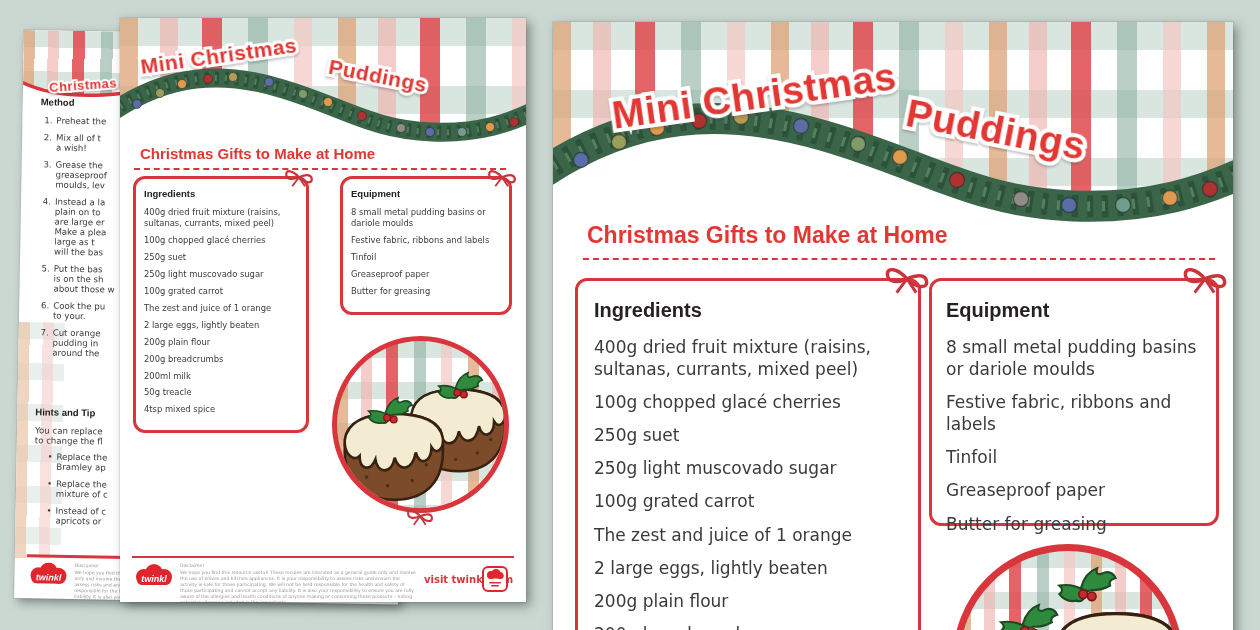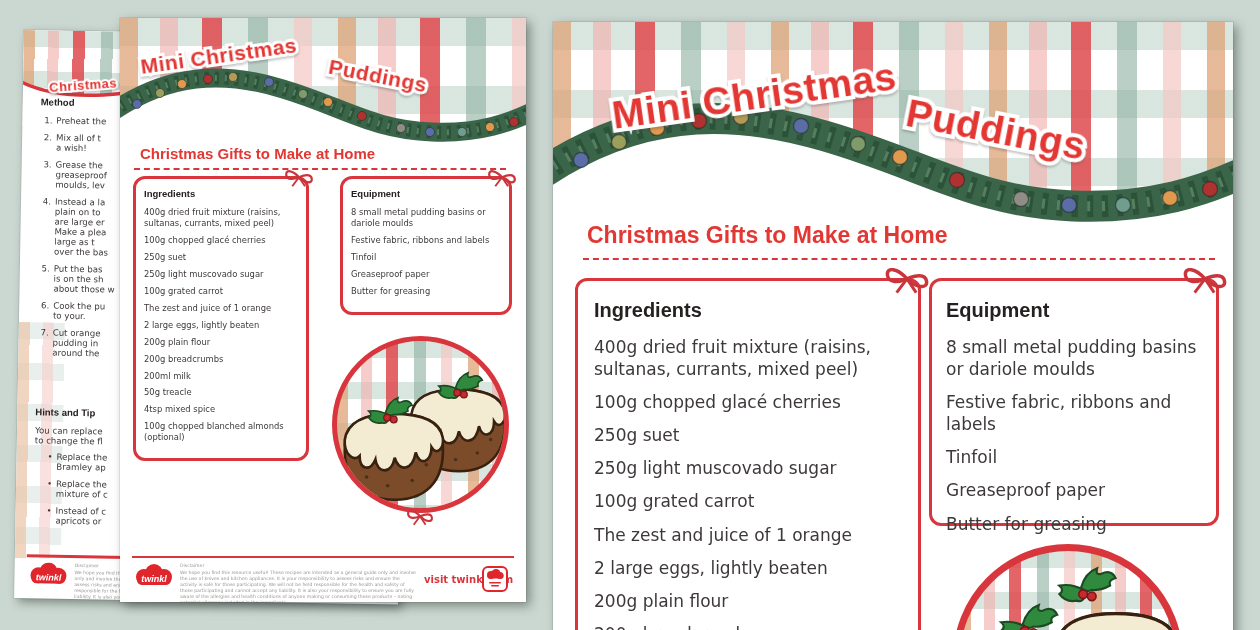--- a/index.html
+++ b/index.html
@@ -150,21 +150,21 @@
             </span>
           </div>
           <div class="list-item">
             <span class="li-num">4.</span>
             <span class="li-lines">
               <div>Instead a la</div>
               <div>plain on to</div>
               <div>are large er</div>
               <div>Make a plea</div>
               <div>large as t</div>
-              <div>over the bas</div>
+              <div>will the bas</div>
             </span>
           </div>
           <div class="list-item">
             <span class="li-num">5.</span>
             <span class="li-lines">
               <div>Put the bas</div>
               <div>is on the sh</div>
               <div>about those w</div>
             </span>
           </div>
@@ -274,21 +274,20 @@
           <div class="list-item">250g suet</div>
           <div class="list-item">250g light muscovado sugar</div>
           <div class="list-item">100g grated carrot</div>
           <div class="list-item">The zest and juice of 1 orange</div>
           <div class="list-item">2 large eggs, lightly beaten</div>
           <div class="list-item">200g plain flour</div>
           <div class="list-item">200g breadcrumbs</div>
           <div class="list-item">200ml milk</div>
           <div class="list-item">50g treacle</div>
           <div class="list-item">4tsp mixed spice</div>
-          <div class="list-item">100g chopped blanched almonds (optional)</div>
         </div>
     </div>
 
     <div class="rbox" id="pfs-eq">
       <svg class="bow" style="right:-8px;top:-12px;" width="30" height="22" viewBox="0 0 40 28">
         <path d="M20,13 C12,4 2,2 3,10 C4,17 13,16 20,13 C27,10 36,8 37,15 C38,22 28,21 20,13" fill="none" stroke="#c9353b" stroke-width="3"></path>
         <path d="M20,13 L11,25 M20,13 L28,25" stroke="#c9353b" stroke-width="2.6" fill="none"></path>
       </svg>
       <div class="box-heading">Equipment</div>
       <div class="items">

